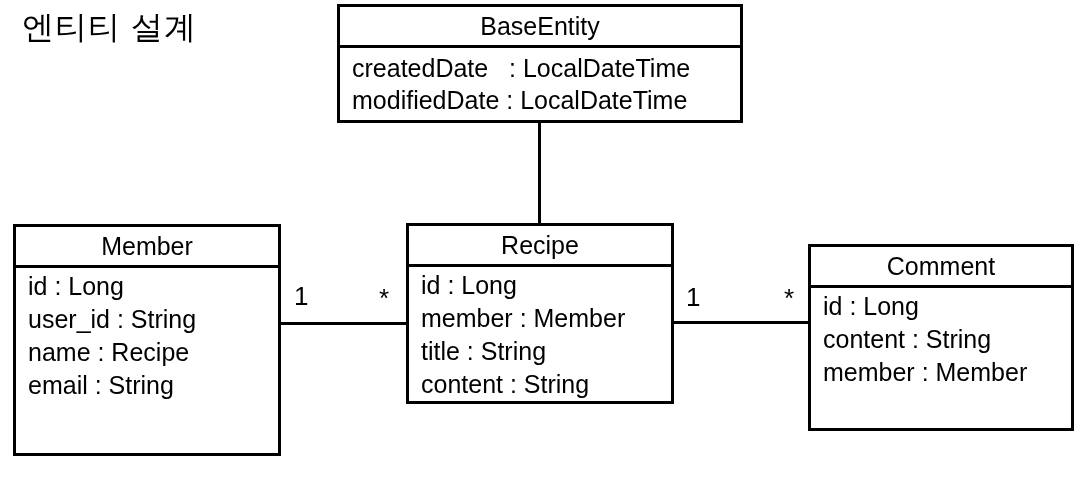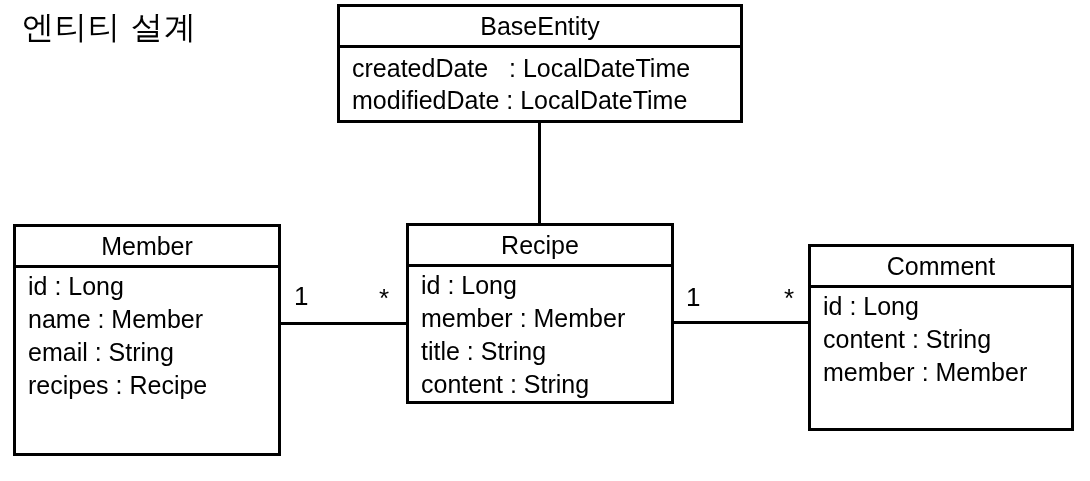--- a/index.html
+++ b/index.html
@@ -88,23 +88,23 @@
   <div class="uml-class-body">
     <div class="attr-row">createdDate   : LocalDateTime</div>
     <div class="attr-row">modifiedDate : LocalDateTime</div>
   </div>
 </div>
 
 <div id="box-member" class="uml-class">
   <div class="uml-class-header">Member</div>
   <div class="uml-class-body">
     <div class="attr-row">id : Long</div>
-    <div class="attr-row">name : Member</div>
+    <div class="attr-row">user_id : String</div>
+    <div class="attr-row">name : Recipe</div>
     <div class="attr-row">email : String</div>
-    <div class="attr-row">recipes : Recipe</div>
   </div>
 </div>
 
 <div id="box-recipe" class="uml-class">
   <div class="uml-class-header">Recipe</div>
   <div class="uml-class-body">
     <div class="attr-row">id : Long</div>
     <div class="attr-row">member : Member</div>
     <div class="attr-row">title : String</div>
     <div class="attr-row">content : String</div>

